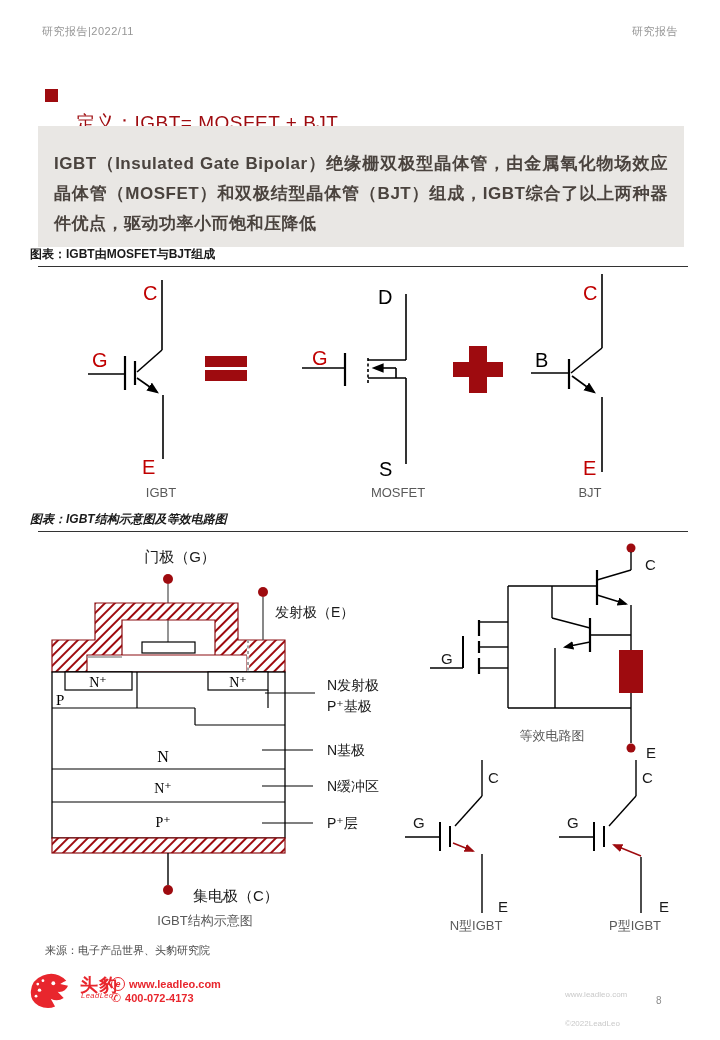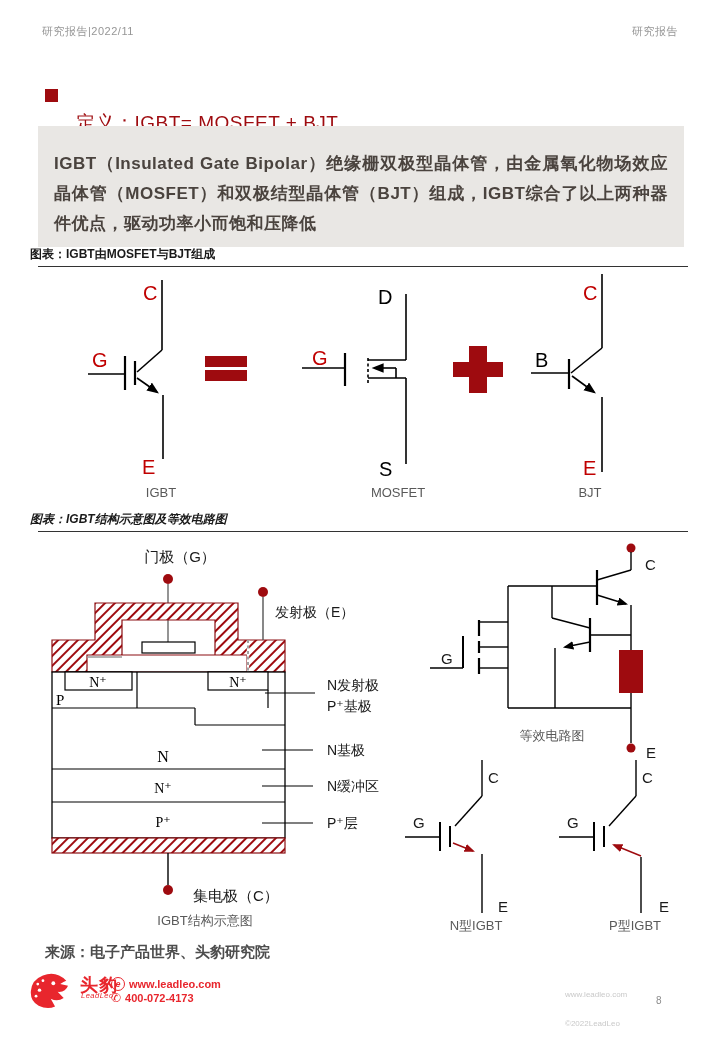--- a/index.html
+++ b/index.html
@@ -14,21 +14,21 @@
   .title-sq{left:45px;top:89px;width:13px;height:13px;background:#9E0B0F;}
   .title-tx{left:76px;top:82px;font-size:19px;font-weight:normal;color:#9E0B0F;letter-spacing:.5px;margin-top:28px;}
   
   .sumbox{left:38px;top:126px;width:614px;padding:23px 16px 8px 16px;background:#E9E7E4;
           font-size:17px;line-height:30px;color:#4A433E;font-weight:bold;
           text-align:justify;letter-spacing:.5px;}
   
   .figlab{left:30px;font-size:12px;font-weight:bold;color:#1a1a1a;}
   .figrule{left:38px;width:650px;border-bottom:1.6px solid #333;height:0;}
   
-  .source{left:45px;top:943px;font-size:15px;color:#4d4d4d;font-weight:bold;}
+  .source{left:45px;top:943px;font-size:11px;color:#4d4d4d;}
   .brand-name{left:72px;top:973px;font-size:18px;font-weight:bold;color:#E8262D;letter-spacing:1px;margin-left:8px;}
   .brand-sub{left:81px;top:991px;font-size:7.5px;font-weight:normal;font-style:italic;color:#E8262D;letter-spacing:.5px;text-align:right;}
   .contact-row{left:111px;font-size:11px;color:#E8262D;font-weight:bold;display:flex;align-items:center;gap:4px;}
   .e-icon{display:inline-flex;align-items:center;justify-content:center;width:12px;height:12px;
           border:1.5px solid #E8262D;border-radius:50%;font-size:9px;font-style:italic;font-weight:bold;color:#E8262D;}
   .tel-icon{font-size:12px;line-height:12px;}
   .foot-gray{left:565px;font-size:8px;color:#C9C9C9;}
   .pagenum{left:656px;top:995px;font-size:10px;color:#8c8c8c;}
   svg text{font-family:"Liberation Sans","DejaVu Sans",sans-serif;}
   svg .serif{font-family:"Liberation Serif","DejaVu Serif",serif;}

